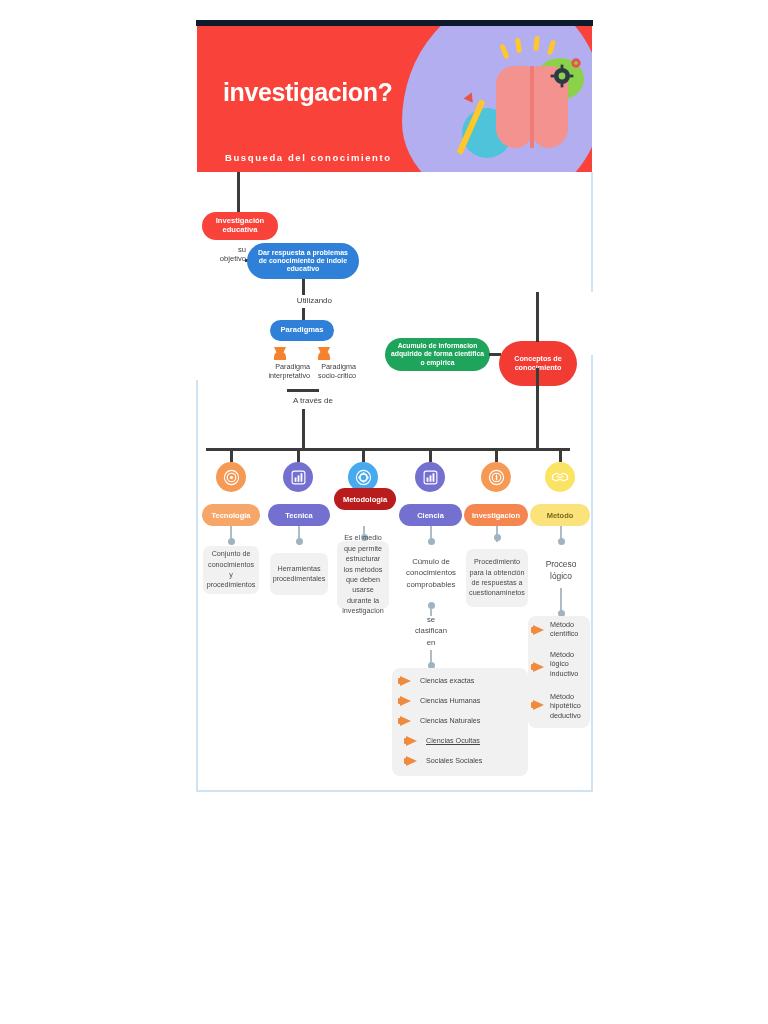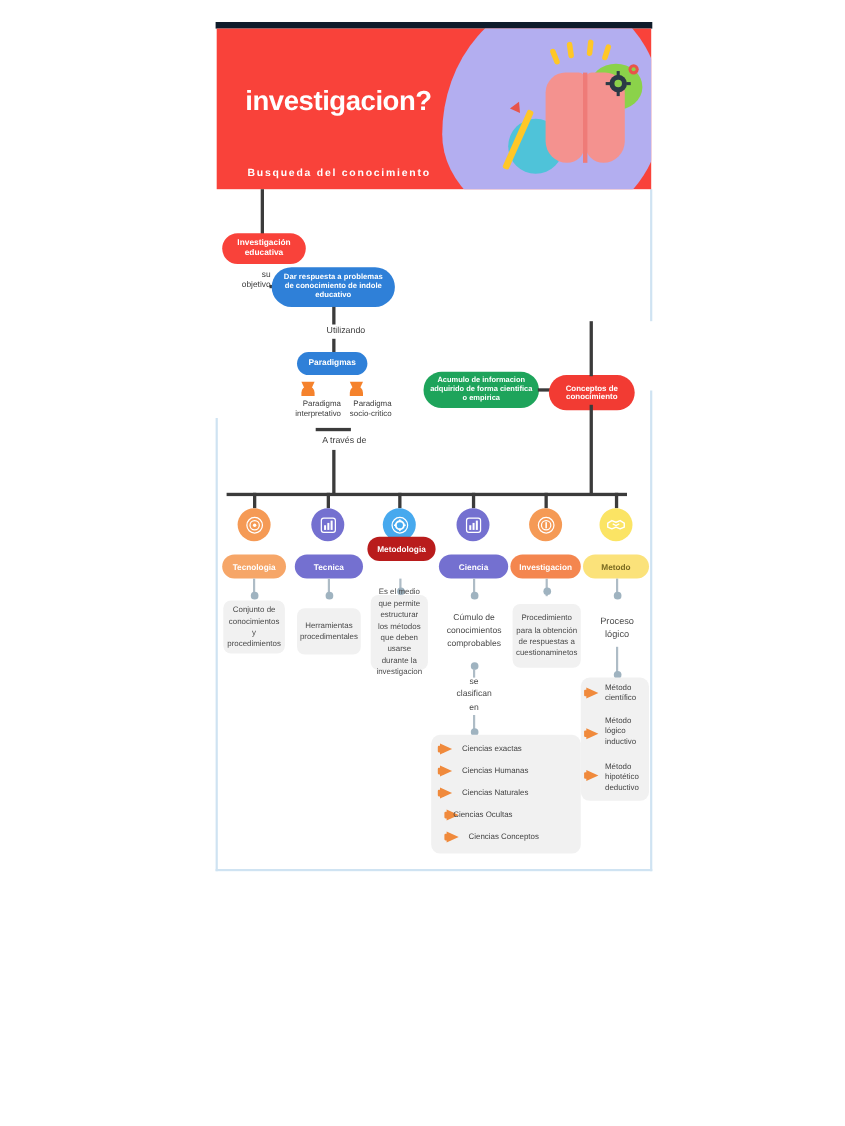--- a/index.html
+++ b/index.html
@@ -153,21 +153,21 @@
 socio-critico</div>
 
   <div class="line-h" style="left:287px;top:389px;width:32px;"></div>
   <div class="lbl" style="left:273px;top:396px;width:60px;font-size:8px;">A través de</div>
   <div class="line-v" style="left:302px;top:409px;height:40px;"></div>
 
   <div class="pill" style="left:385px;top:338px;width:105px;height:33px;background:#1ea45b;font-size:6.8px;padding:0 6px;box-sizing:border-box;">
     <span>Acumulo de informacion adquirido de forma cientifica o empirica</span>
   </div>
   <div class="line-h" style="left:489px;top:353px;width:12px;"></div>
-  <div class="pill" style="left:499px;top:341px;width:78px;height:32px;background:#f23b33;font-size:7.2px;padding:0 5px;box-sizing:border-box;">
+  <div class="pill" style="left:499px;top:341px;width:78px;height:45px;background:#f23b33;font-size:7.2px;padding:0 5px;box-sizing:border-box;">
     <span>Conceptos de conocimiento</span>
   </div>
   <div class="line-v" style="left:536px;top:292px;height:50px;"></div>
   <div class="line-v" style="left:536px;top:368px;height:82px;"></div>
 
   <div class="line-h" style="left:206px;top:448px;width:364px;"></div>
 
   <div class="line-v" style="left:230px;top:448px;height:14px;"></div>
   <div class="line-v" style="left:297px;top:448px;height:14px;"></div>
   <div class="line-v" style="left:362px;top:448px;height:14px;"></div>
@@ -287,23 +287,23 @@
   <div class="cdot" style="left:428px;top:662px;"></div>
 
   <div class="listbox" style="left:392px;top:668px;width:100px;height:108px;padding-left:36px;">
     <div class="arrow" style="left:8px;top:8px;"></div>
     <div class="li" style="left:28px;top:8px;">Ciencias exactas</div>
     <div class="arrow" style="left:8px;top:28px;"></div>
     <div class="li" style="left:28px;top:28px;">Ciencias Humanas</div>
     <div class="arrow" style="left:8px;top:48px;"></div>
     <div class="li" style="left:28px;top:48px;">Ciencias Naturales</div>
     <div class="arrow" style="left:14px;top:68px;"></div>
-    <div class="li" style="left:20px;top:68px;">Ciencias Ocultas</div>
+    <div class="li" style="left:34px;top:68px;text-decoration:underline;">Ciencias Ocultas</div>
     <div class="arrow" style="left:14px;top:88px;"></div>
-    <div class="li" style="left:34px;top:88px;">Ciencias Conceptos</div>
+    <div class="li" style="left:34px;top:88px;">Sociales Sociales</div>
   </div>
 
   <div class="cline" style="left:560px;top:588px;height:26px;"></div>
   <div class="cdot" style="left:558px;top:610px;"></div>
 
   <div class="listbox" style="left:528px;top:616px;width:62px;height:112px;">
     <div class="arrow" style="left:5px;top:9px;"></div>
     <div class="li" style="left:22px;top:4px;white-space:pre-line;">Método
 científico</div>
     <div class="arrow" style="left:5px;top:46px;"></div>

